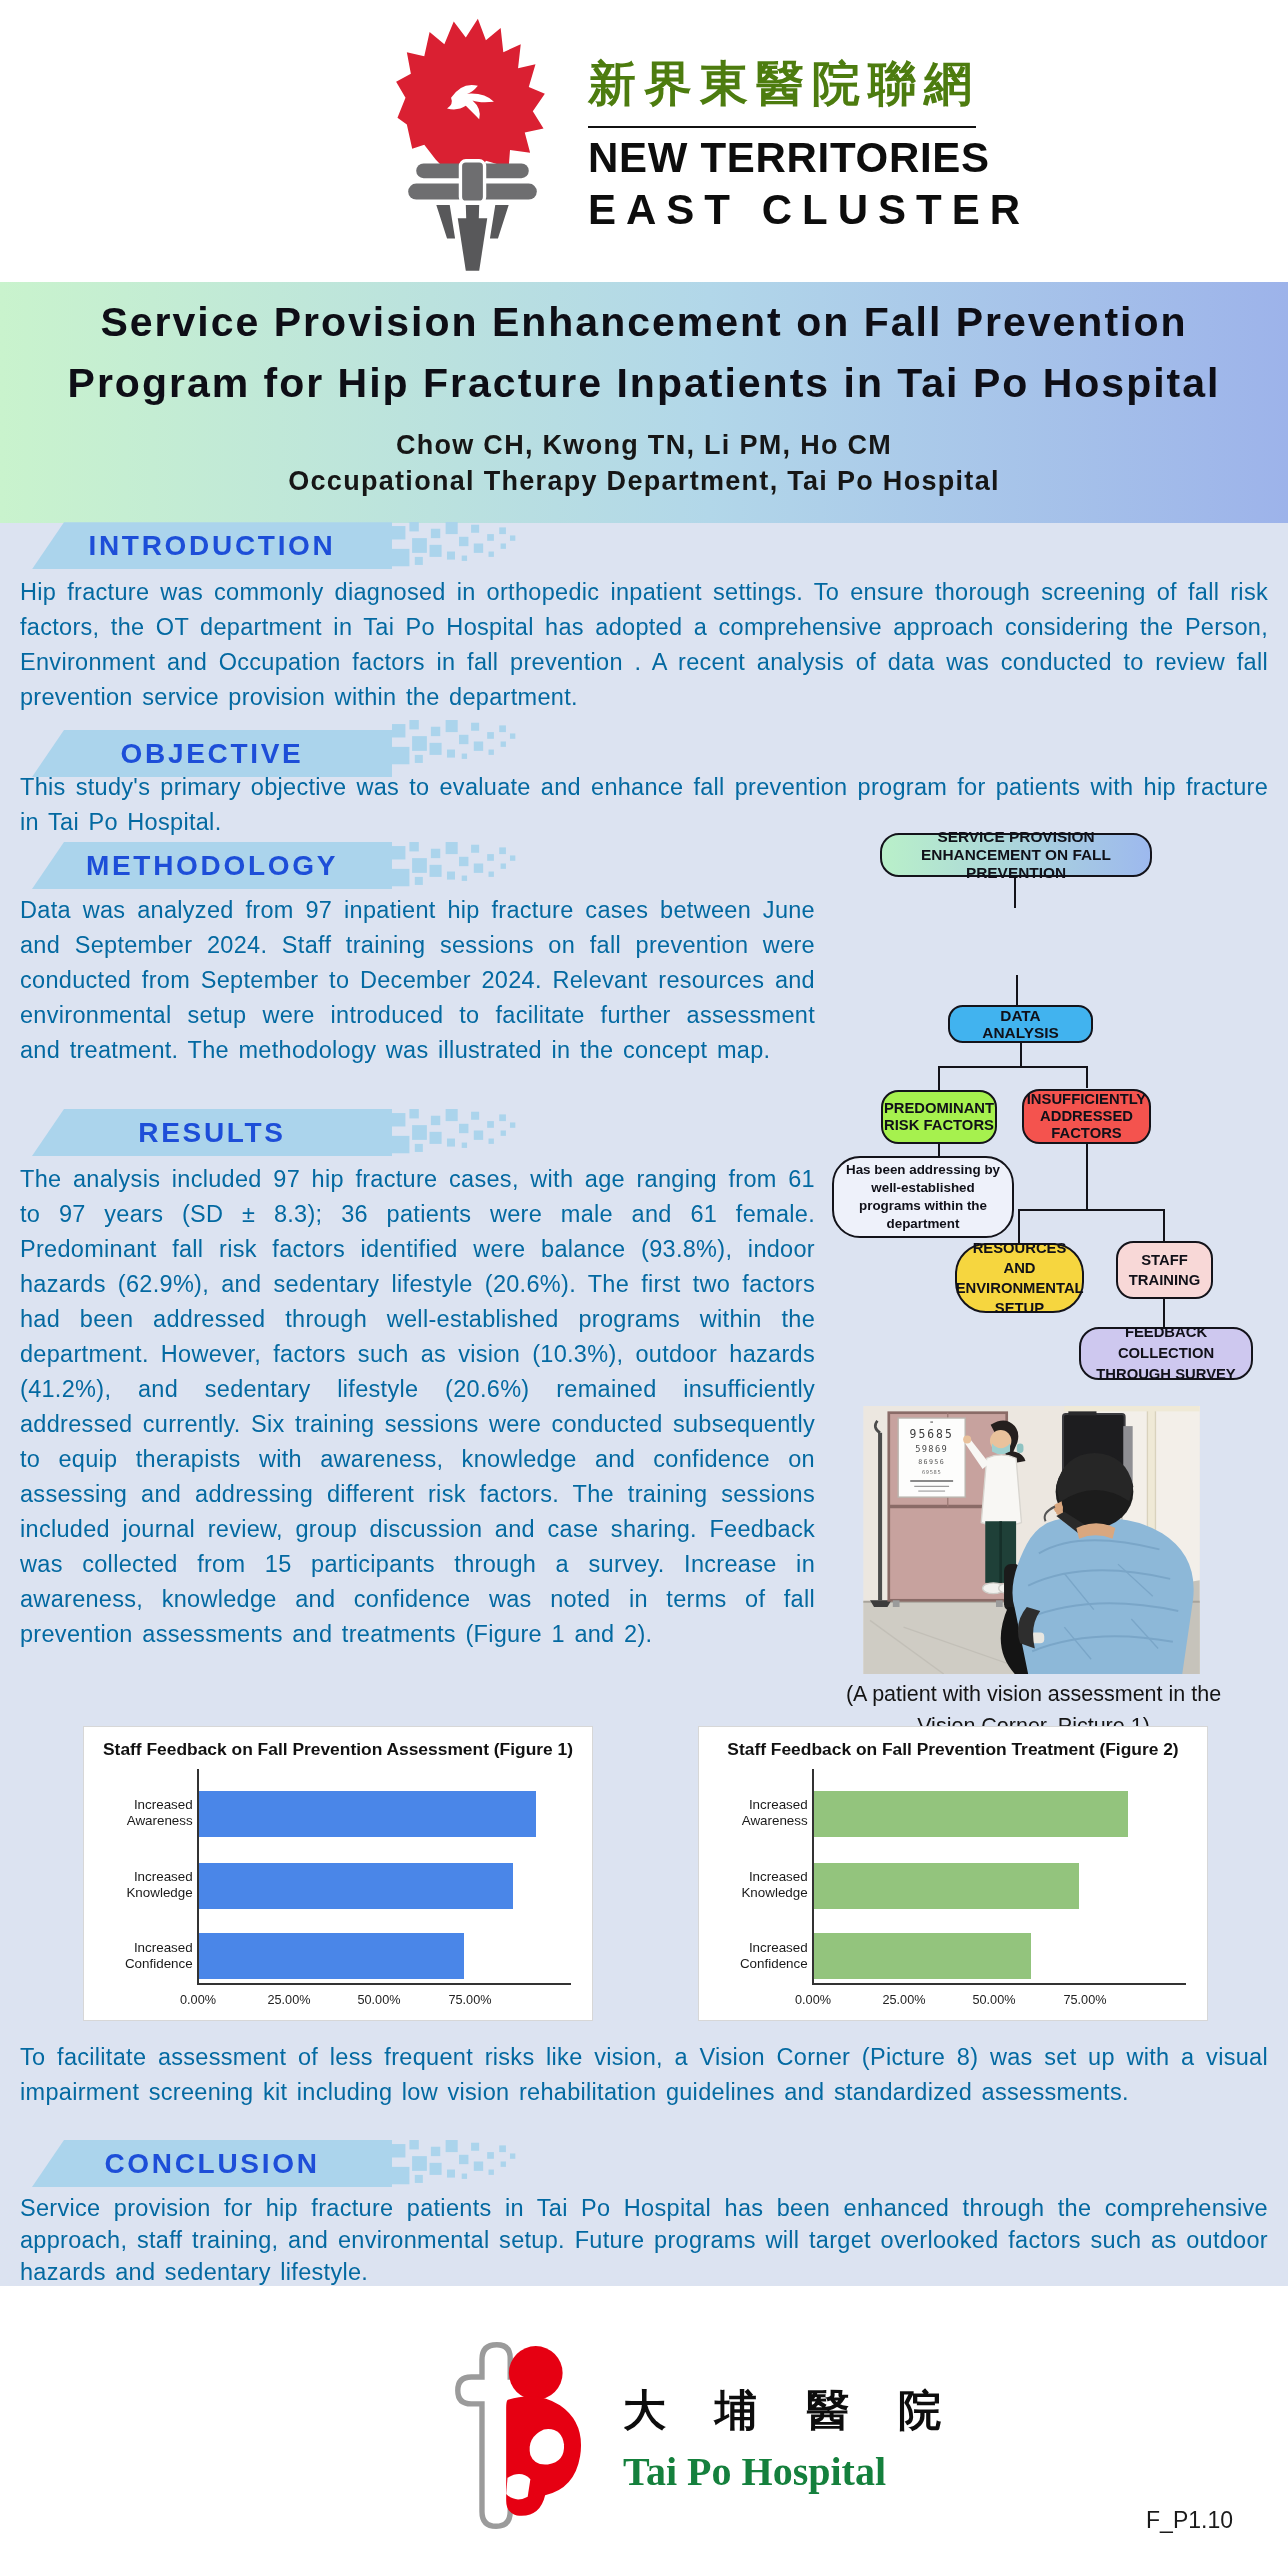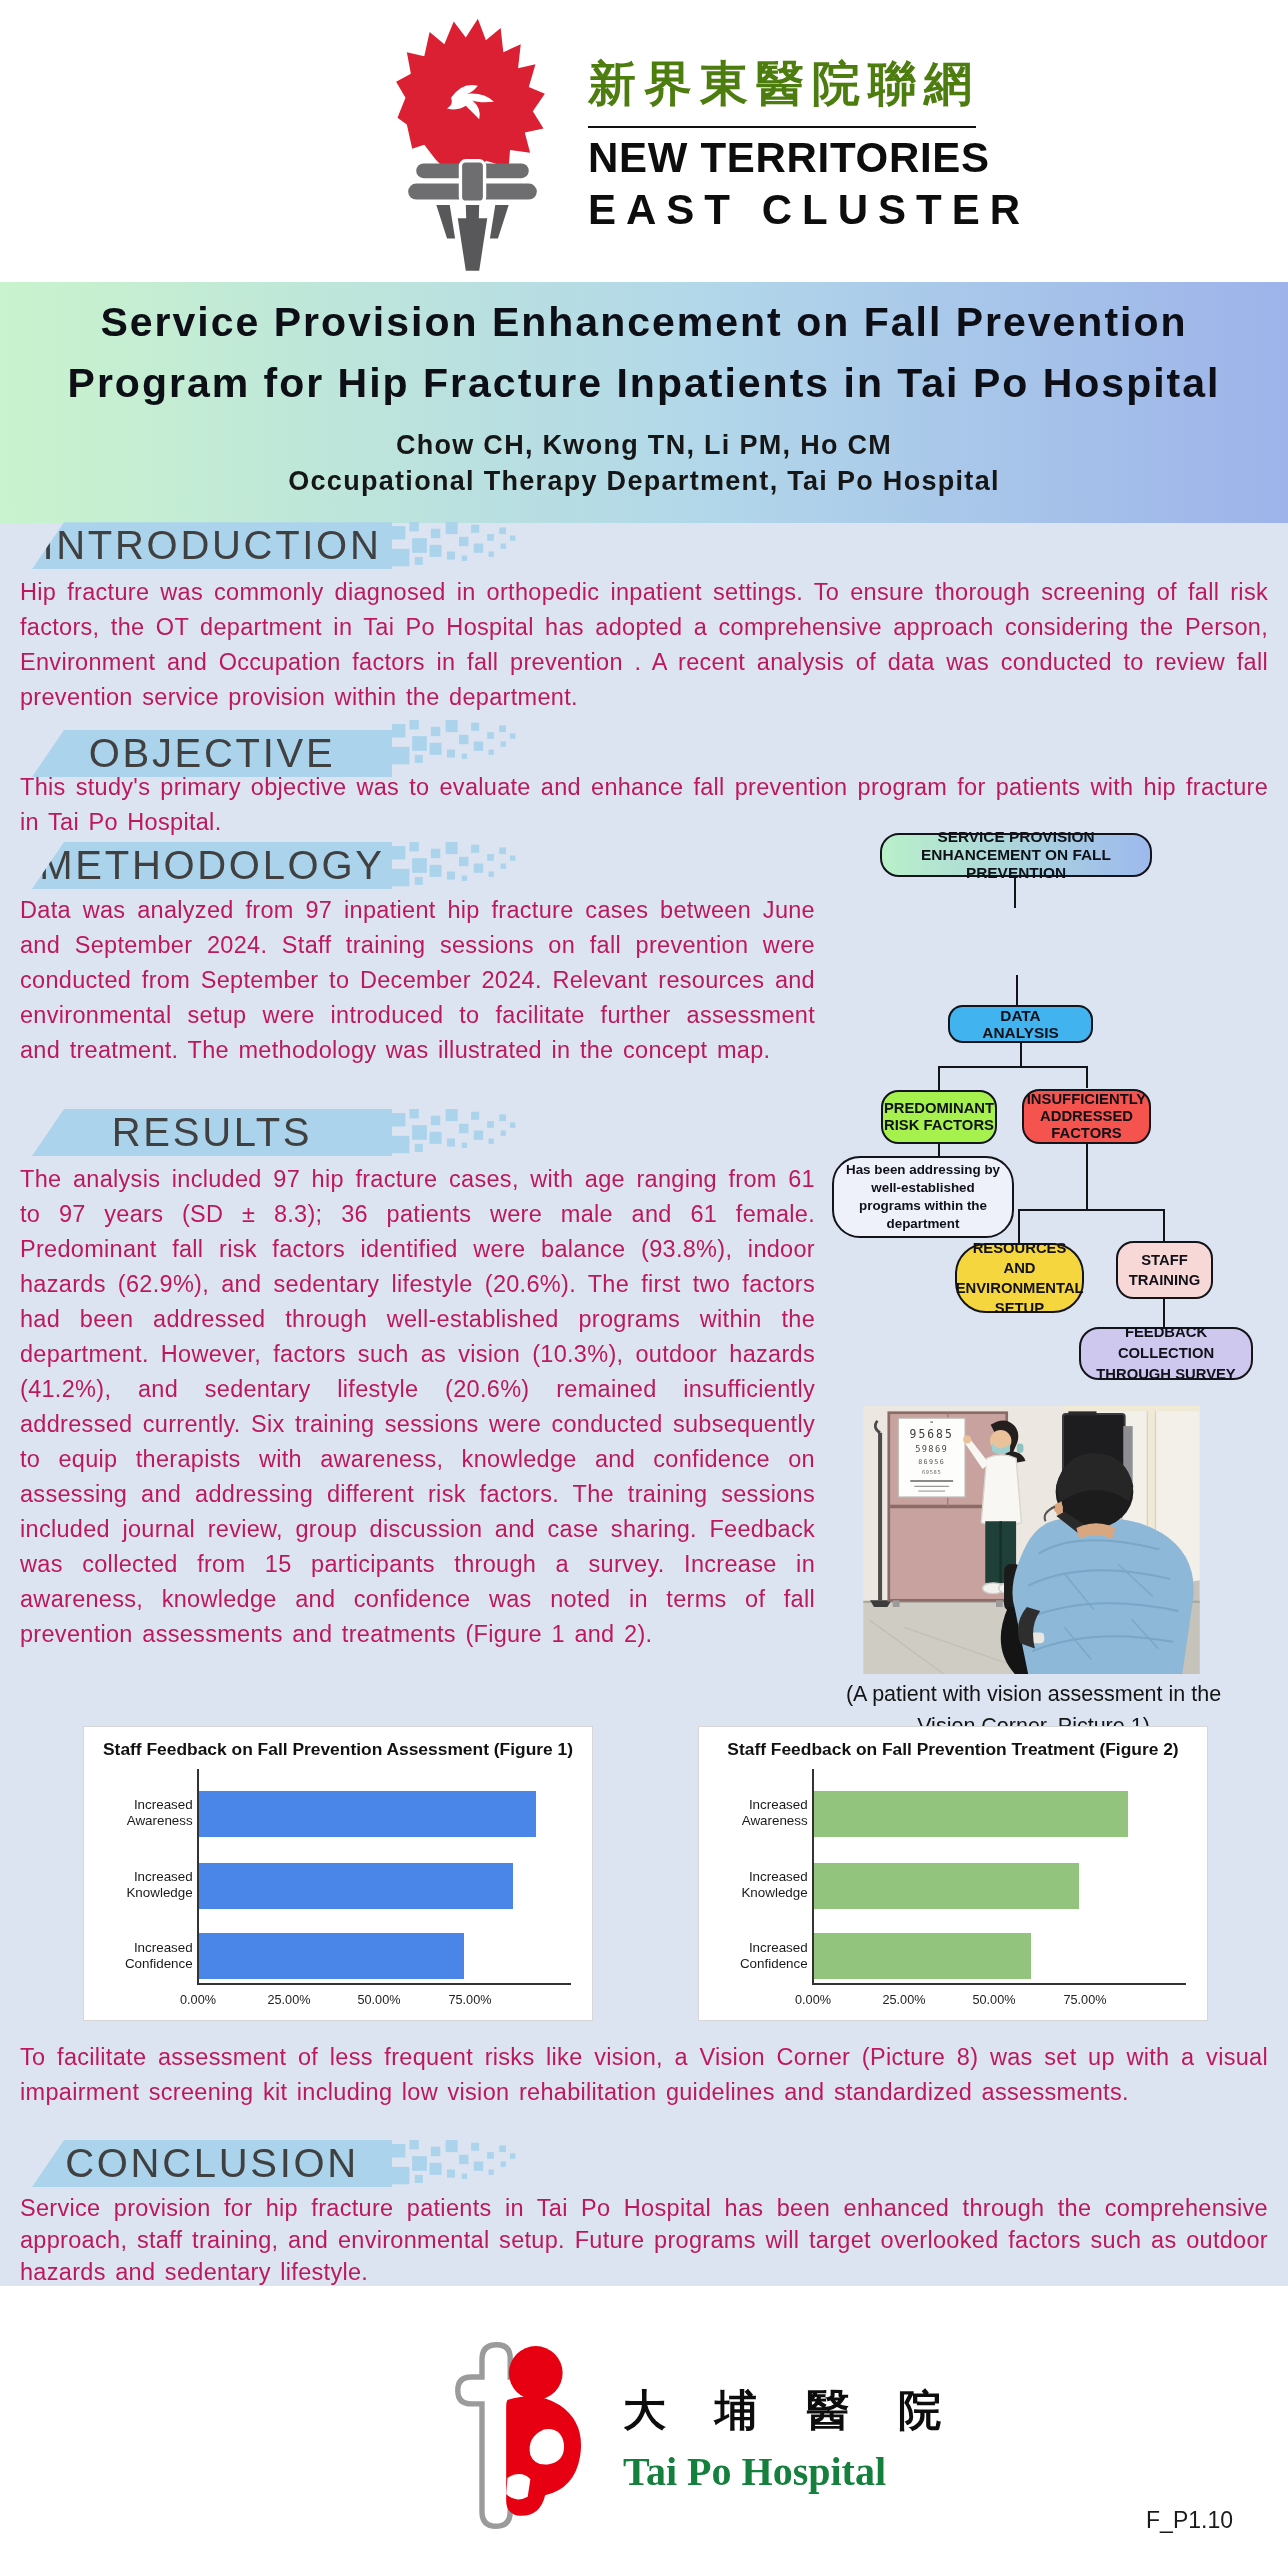--- a/index.html
+++ b/index.html
@@ -22,24 +22,24 @@
     background:linear-gradient(90deg,#c9f3cd 0%,#b2d7e9 55%,#9db3ea 100%); text-align:center; }
   .tb-line { font-size:41px; font-weight:700; letter-spacing:2px; color:#0e0e16; }
   .tb-line1 { position:absolute; left:0; width:100%; top:17.4px; }
   .tb-line2 { position:absolute; left:0; width:100%; top:78px; }
   .tb-authors { position:absolute; left:0; width:100%; top:148px; font-size:27px; font-weight:700; letter-spacing:1.3px; }
   .tb-dept { position:absolute; left:0; width:100%; top:184px; font-size:27px; font-weight:700; letter-spacing:1.3px; }
   
   .main { position:absolute; left:0; top:523px; width:1288px; height:1763px; background:#dce3f1; }
   .banner { position:absolute; height:47px; width:360px; background:#abd4ec;
     clip-path:polygon(32px 0,100% 0,100% 100%,0 100%); display:flex; align-items:center; justify-content:center; }
-  .banner h2 { font-size:40px; font-weight:400; letter-spacing:2.7px; color:#404040; }
+  .banner h2 { font-size:28px; font-weight:700; letter-spacing:2.7px; color:#1d4ed8; }
   .banner-px { position:absolute; }
   .para { position:absolute; font-size:23.5px; line-height:35px; letter-spacing:0.3px; word-spacing:2.7px;
-    text-align:justify; color:#be185d; }
+    text-align:justify; color:#0369a1; }
   .para-wide { left:20px; width:1248px; }
   .para-col { left:20px; width:795px; }
   
   .fc { position:absolute; left:832px; top:310px; width:456px; height:557px; }
   .fc-box { position:absolute; border:2px solid #13131a; display:flex; align-items:center; justify-content:center;
     text-align:center; font-weight:700; color:#101018; background:#fff; }
   .fc-root { left:48px; top:0; width:272px; height:44px; border-radius:19px; font-size:15.4px;
     background:linear-gradient(90deg,#b9f0c9,#9db9ee); line-height:18px; }
   .fc-bullets { left:53px; top:74px; width:265px; height:67px; border-radius:23px; background:#f2f4fb; }
   .fc-bullets ul { list-style:disc; text-align:left; font-size:13.4px; line-height:17.4px; margin-left:29.5px; margin-right:9.4px; }

